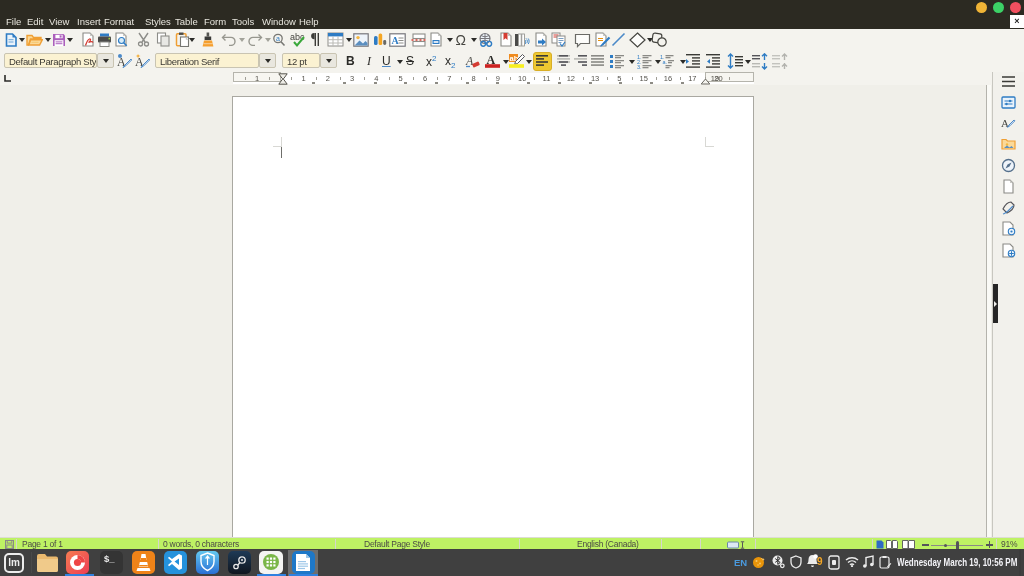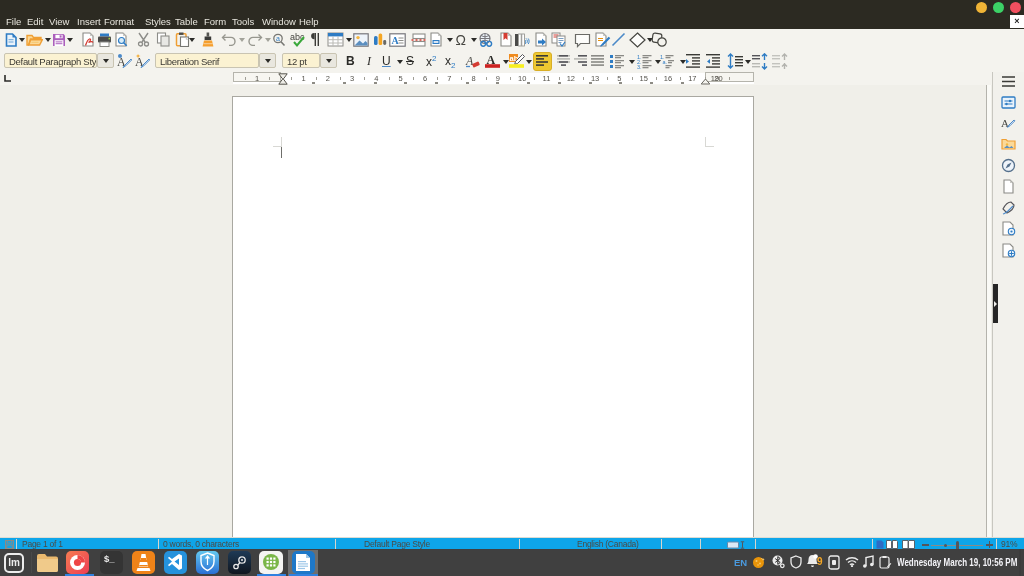--- a/index.html
+++ b/index.html
@@ -14,21 +14,21 @@
 #ruler{position:absolute;left:0;top:72px;width:1024px;height:13px;background:#f4f3ee;}
 #rulerwhite{position:absolute;left:233px;top:1px;width:521px;height:11px;background:#fff;}
 .rmarginbox{position:absolute;top:0px;height:10px;border:1px solid #b5b4ac;background:#f7f6f1;}
 .rnum{position:absolute;top:1.5px;font-size:7.5px;color:#55534c;transform:translateX(-50%);}
 .rtick{position:absolute;top:4.5px;width:1px;height:3px;background:#a09e96;}
 .rtab{position:absolute;top:10px;width:3px;height:1.5px;background:#8d8b84;}
 #docarea{position:absolute;left:0;top:85px;width:992px;height:452px;background:#f0efe9;}
 #page{position:absolute;left:232px;top:11px;width:522px;height:441px;background:#ffffff;border:1px solid #a9a8a1;border-bottom:none;}
 #sidebar{position:absolute;left:992px;top:72px;width:32px;height:465px;background:#f2f1ec;border-left:1px solid #c8c7c0;}
 .sic{position:absolute;left:8px;width:15px;height:15px;}
-#statusbar{position:absolute;left:0;top:537px;width:1024px;height:12px;background:#0ea5e9;border-top:1px solid #dddcd4;font-size:8.5px;letter-spacing:-0.25px;color:#4c4b46;}
+#statusbar{position:absolute;left:0;top:537px;width:1024px;height:12px;background:#bef264;border-top:1px solid #dddcd4;font-size:8.5px;letter-spacing:-0.25px;color:#4c4b46;}
 .sbt{position:absolute;top:1px;}
 .sbsep{position:absolute;top:1px;width:1px;height:10px;background:#d6d5cd;}
 #taskbar{position:absolute;left:0;top:549px;width:1024px;height:27px;background:#404040;}
 .tuline{position:absolute;top:25px;height:2px;background:#2f81e0;}
 svg{display:block;}
 .dd{position:absolute;width:0;height:0;border-left:3px solid transparent;border-right:3px solid transparent;border-top:4px solid #2b2b28;}
 .dd.dg{border-top-color:#a3a39b;}
 .combo{position:absolute;height:15px;background:#fbf2d2;border:1px solid #c9c4b2;border-radius:2px;font-size:9.5px;letter-spacing:-0.3px;color:#3b3933;padding:1.5px 0 0 4px;overflow:hidden;white-space:nowrap;}
 .cdd{position:absolute;height:15px;background:#e9e7df;border:1px solid #c9c4b2;border-radius:2px;}
 .fbtn{position:absolute;font-size:12px;color:#2b2b28;}

